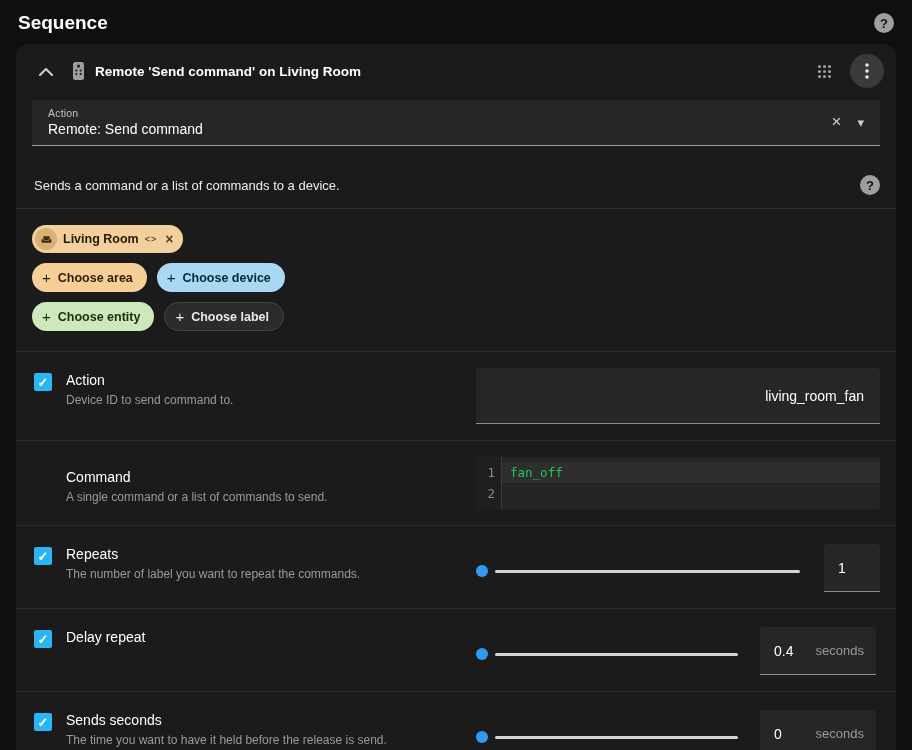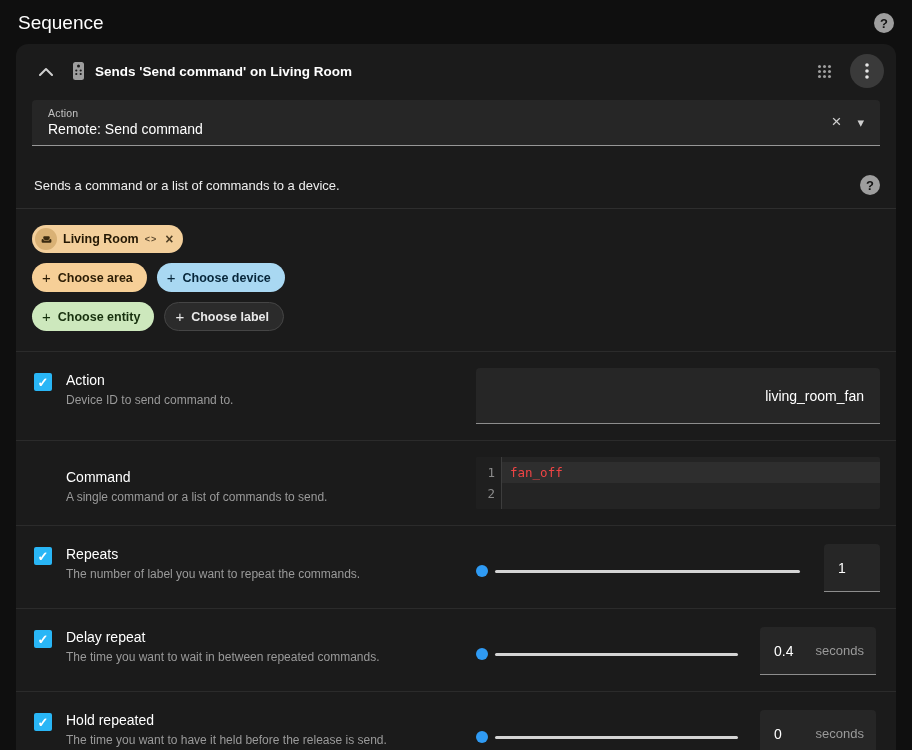--- a/index.html
+++ b/index.html
@@ -5,21 +5,21 @@
   * { box-sizing: border-box; margin: 0; padding: 0; }
   html,body { width:912px; height:750px; overflow:hidden; }
   body {
     background:#0f0f0f;
     font-family:"Liberation Sans", sans-serif;
     color:#e6e6e6;
     -webkit-font-smoothing:antialiased;
   }
   .page { padding:6px 16px 16px; }
   .page-header { display:flex; align-items:center; justify-content:space-between; height:34px; padding:0 2px; }
-  .page-title { font-size:19px; font-weight:400; color:#ffffff; }
+  .page-title { font-size:19px; font-weight:700; color:#ffffff; }
   .help-circle {
     width:20px; height:20px; border-radius:50%; background:#9e9e9e; color:#121212;
     display:flex; align-items:center; justify-content:center;
     font-size:13px; font-weight:700; cursor:pointer; flex:none;
   }
   
   .card { margin-top:4px; background:#1b1b1b; border-radius:12px; overflow:hidden; }
   .card-header { display:flex; align-items:center; gap:10px; padding:8px 12px 6px 14px; height:52px; }
   .icon-btn { width:32px; height:32px; display:flex; align-items:center; justify-content:center; border-radius:50%; cursor:pointer; flex:none; }
   .card-title { font-size:13.5px; font-weight:700; color:#ffffff; }
@@ -83,21 +83,21 @@
   }
   
   .code-editor {
     display:flex; background:#242424; border-radius:2px; overflow:hidden;
     font-family:"DejaVu Sans Mono", monospace; font-size:12.5px;
   }
   .gutter {
     width:26px; padding:5px 6px 5px 0; background:#1f1f1f; color:#8a8a8a;
     text-align:right; line-height:21px; border-right:1px solid #3d3d3d; flex:none;
   }
-  .code-area { flex:1; padding:5px 0; color:#ef4444; }
+  .code-area { flex:1; padding:5px 0; color:#22c55e; }
   .code-line { line-height:21px; padding:0 8px; }
   .code-line.active { background:#2e2e2e; }
   
   .ctrl-row { display:flex; align-items:center; width:404px; flex:none; padding-top:8px; }
   .slider { flex:1; position:relative; height:20px; cursor:pointer; }
   .slider-thumb {
     position:absolute; left:0; top:4px; width:12px; height:12px; border-radius:50%;
     background:#2f9bf4; cursor:grab;
   }
   .slider-track {
@@ -138,21 +138,21 @@
       <span>
         <svg width="13" height="20" viewBox="0 0 13 20">
           <rect x="1" y="1" width="11" height="18" rx="2.5" fill="#9e9e9e"></rect>
           <circle cx="6.5" cy="5" r="1.5" fill="#1b1b1b"></circle>
           <circle cx="4.3" cy="9.5" r="1.1" fill="#1b1b1b"></circle>
           <circle cx="8.7" cy="9.5" r="1.1" fill="#1b1b1b"></circle>
           <circle cx="4.3" cy="13" r="1.1" fill="#1b1b1b"></circle>
           <circle cx="8.7" cy="13" r="1.1" fill="#1b1b1b"></circle>
         </svg>
       </span>
-      <span class="card-title">Sends 'Send command' on Living Room</span>
+      <span class="card-title">Remote 'Send command' on Living Room</span>
       <span class="spacer"></span>
       <div class="icon-btn">
         <span>
           <svg width="15" height="15" viewBox="0 0 15 15">
             <g fill="#9e9e9e">
               <circle cx="2.5" cy="2.5" r="1.5"></circle>
                 <circle cx="7.5" cy="2.5" r="1.5"></circle>
                 <circle cx="12.5" cy="2.5" r="1.5"></circle>
               <circle cx="2.5" cy="7.5" r="1.5"></circle>
                 <circle cx="7.5" cy="7.5" r="1.5"></circle>
@@ -289,42 +289,41 @@
       </div>
     </div>
 
     <div class="section">
       <div class="left">
         <div class="checkbox">
           <span>✓</span>
         </div>
         <div class="titles">
           <div class="row-title">Delay repeat</div>
-          <div class="row-sub">The time you want to wait in between repeated commands.</div>
         </div>
       </div>
       <div class="ctrl-row">
         <div class="slider" style="max-width:262px;">
           <span class="slider-thumb"></span>
           <span class="slider-track"></span>
         </div>
         <div class="num-box wide">
           <span>0.4</span>
           <span class="unit">seconds</span>
         </div>
       </div>
     </div>
 
     <div class="section">
       <div class="left">
         <div class="checkbox">
           <span>✓</span>
         </div>
         <div class="titles">
-          <div class="row-title">Hold repeated</div>
+          <div class="row-title">Sends seconds</div>
           <div class="row-sub">The time you want to have it held before the release is send.</div>
         </div>
       </div>
       <div class="ctrl-row">
         <div class="slider" style="max-width:262px;">
           <span class="slider-thumb"></span>
           <span class="slider-track"></span>
         </div>
         <div class="num-box wide">
           <span>0</span>

